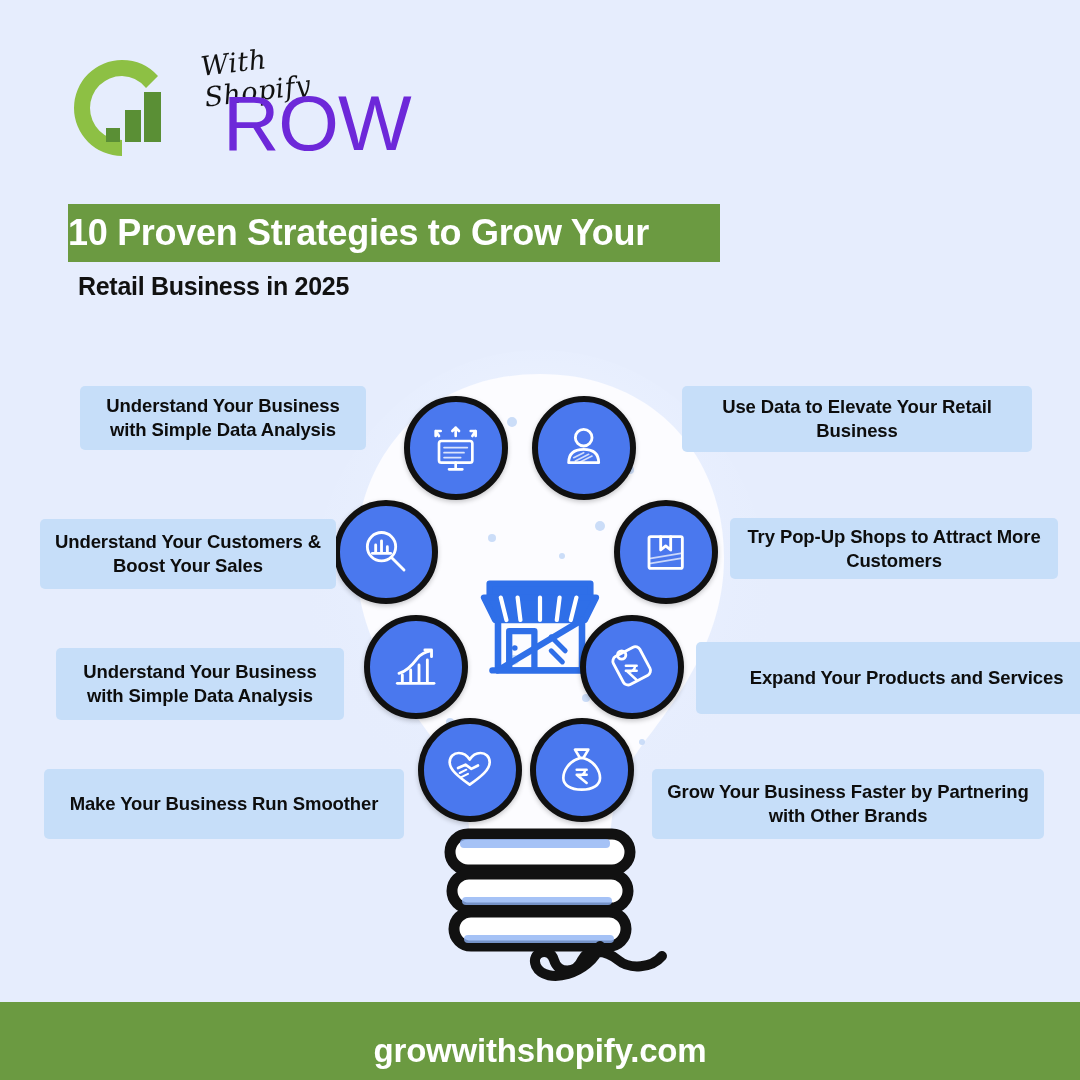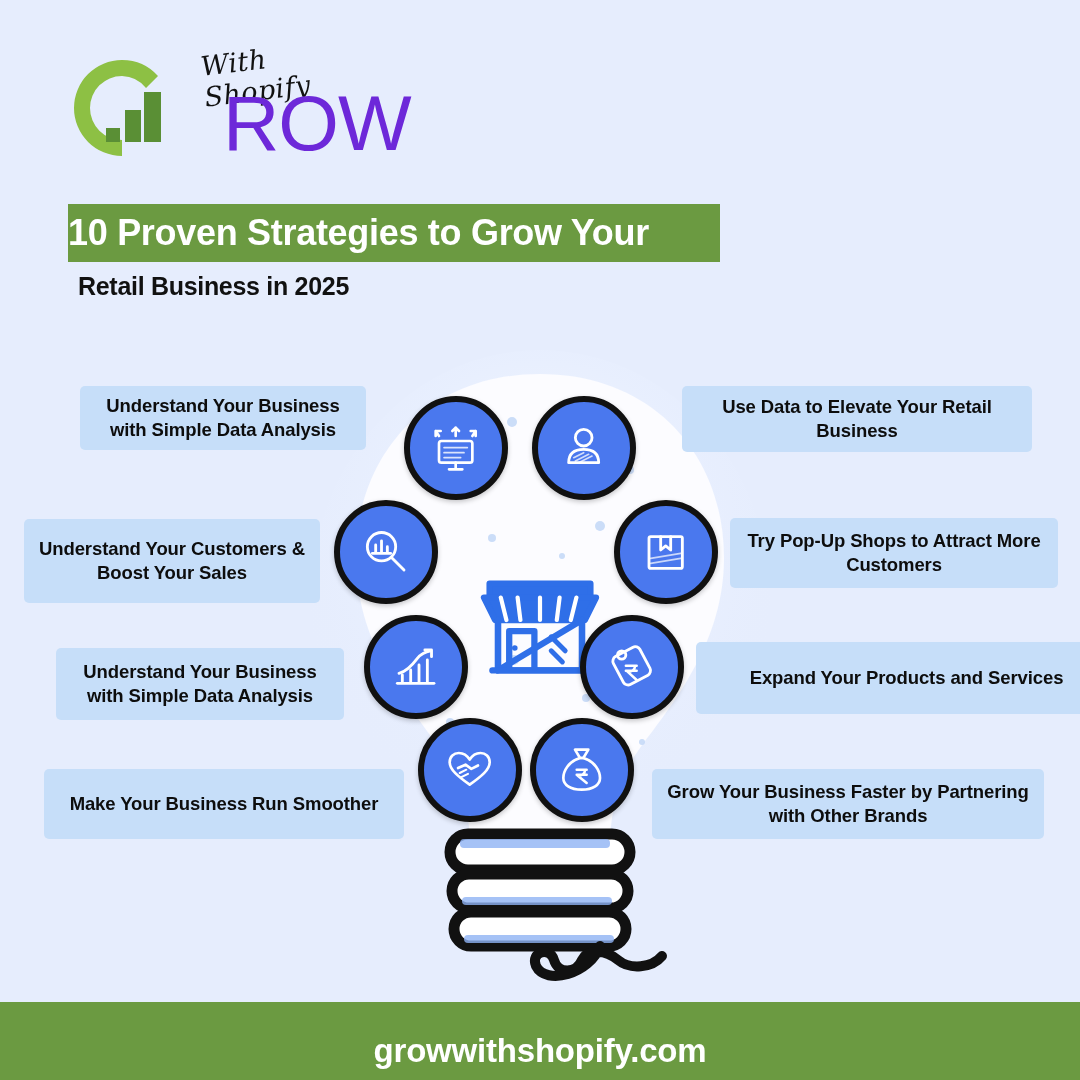--- a/index.html
+++ b/index.html
@@ -260,37 +260,37 @@
         <path d="M30 18 C16 22 10 34 10 42 C10 50 18 56 32 56 C46 56 54 50 54 42 C54 34 48 22 34 18 Z"></path>
         <path d="M26 32 L38 32 M26 38 L38 38 M36 32 C36 38 31 39 27 39 L38 48" stroke-width="3"></path>
       </g>
     </svg>
   </div>
 
   <div class="label" style="left:80px;top:386px;width:286px;height:64px;">
     <span>Understand Your Business with Simple Data Analysis</span>
   </div>
 
-  <div class="label" style="left:24px;top:519px;width:296px;height:84px;">
+  <div class="label" style="left:40px;top:519px;width:296px;height:70px;">
     <span>Understand Your Customers &amp; Boost Your Sales</span>
   </div>
 
   <div class="label" style="left:56px;top:648px;width:288px;height:72px;">
     <span>Understand Your Business with Simple Data Analysis</span>
   </div>
 
   <div class="label" style="left:44px;top:769px;width:360px;height:70px;">
     <span>Make Your Business Run Smoother</span>
   </div>
 
   <div class="label" style="left:682px;top:386px;width:350px;height:66px;">
     <span>Use Data to Elevate Your Retail Business</span>
   </div>
 
-  <div class="label" style="left:730px;top:518px;width:328px;height:70px;">
+  <div class="label" style="left:730px;top:518px;width:328px;height:61px;">
     <span>Try Pop-Up Shops to Attract More Customers</span>
   </div>
 
   <div class="label" style="left:696px;top:642px;width:421px;height:72px;">
     <span>Expand Your Products and Services</span>
   </div>
 
   <div class="label" style="left:652px;top:769px;width:392px;height:70px;">
     <span>Grow Your Business Faster by Partnering with Other Brands</span>
   </div>

